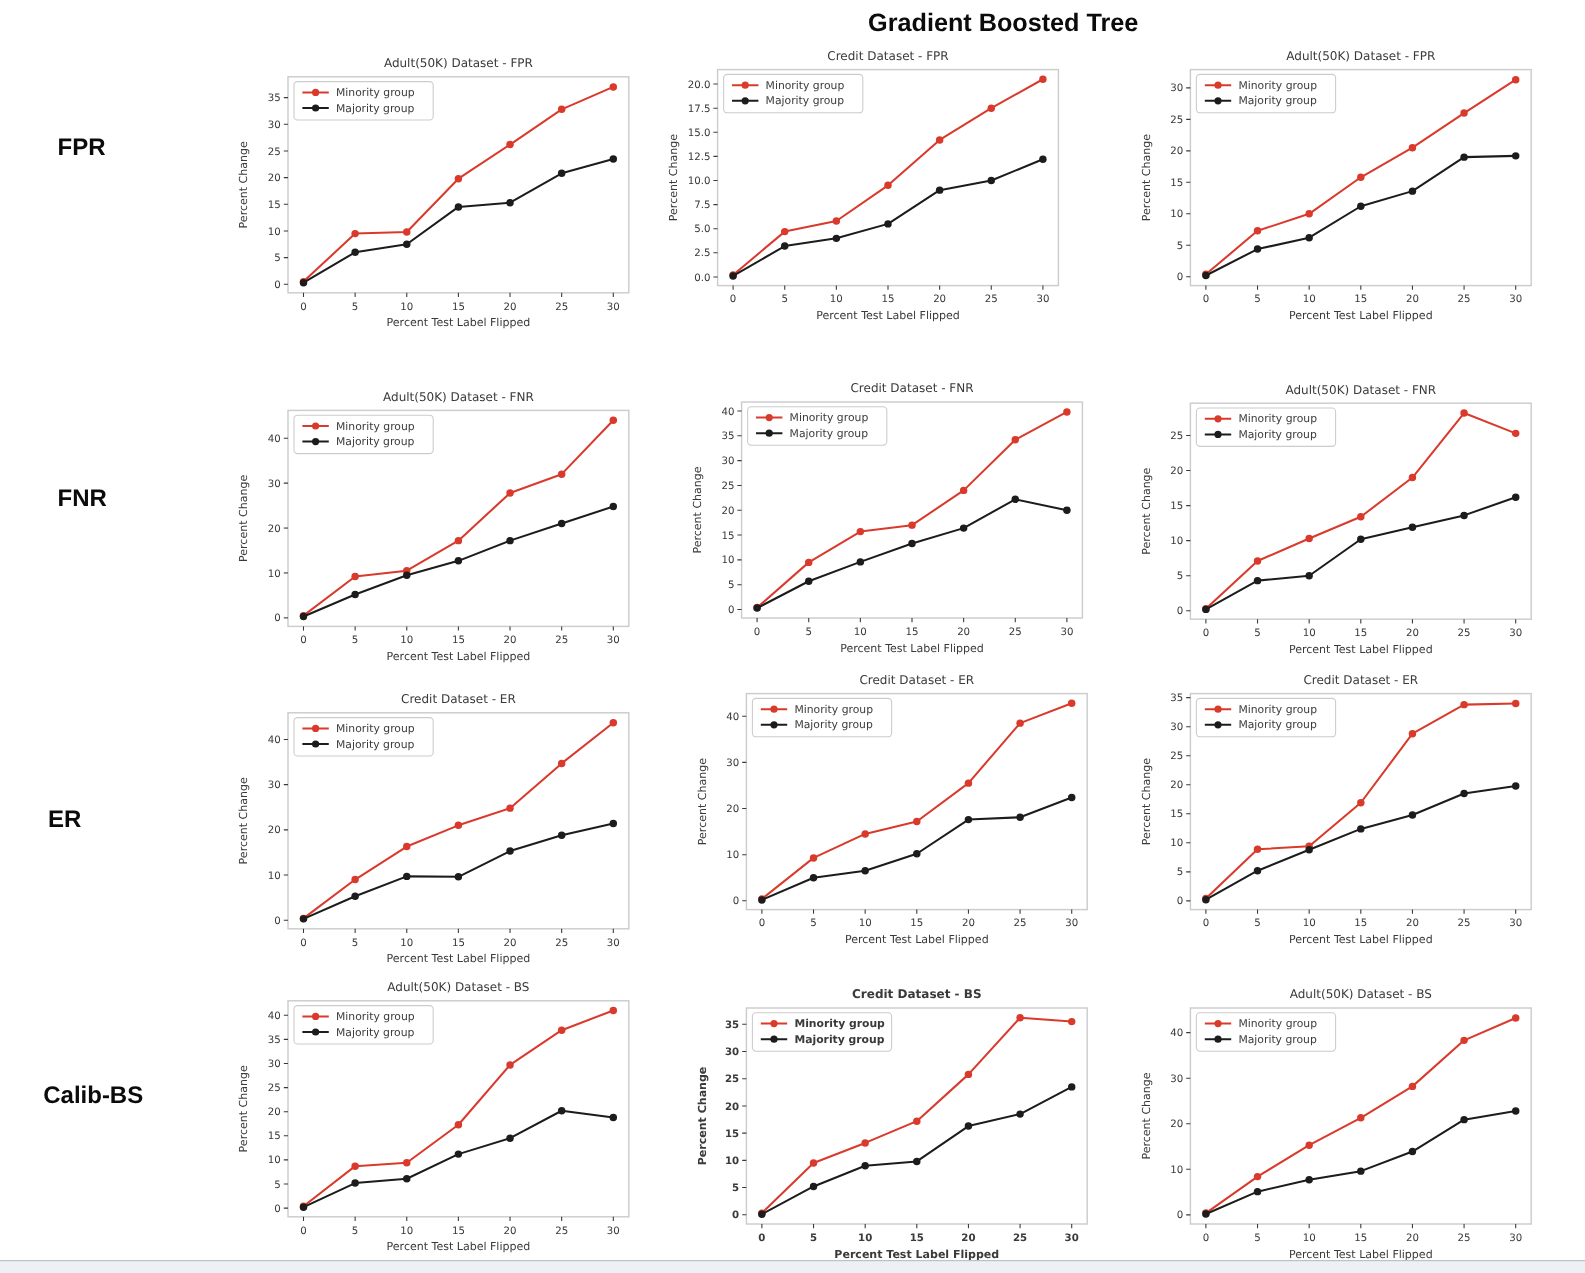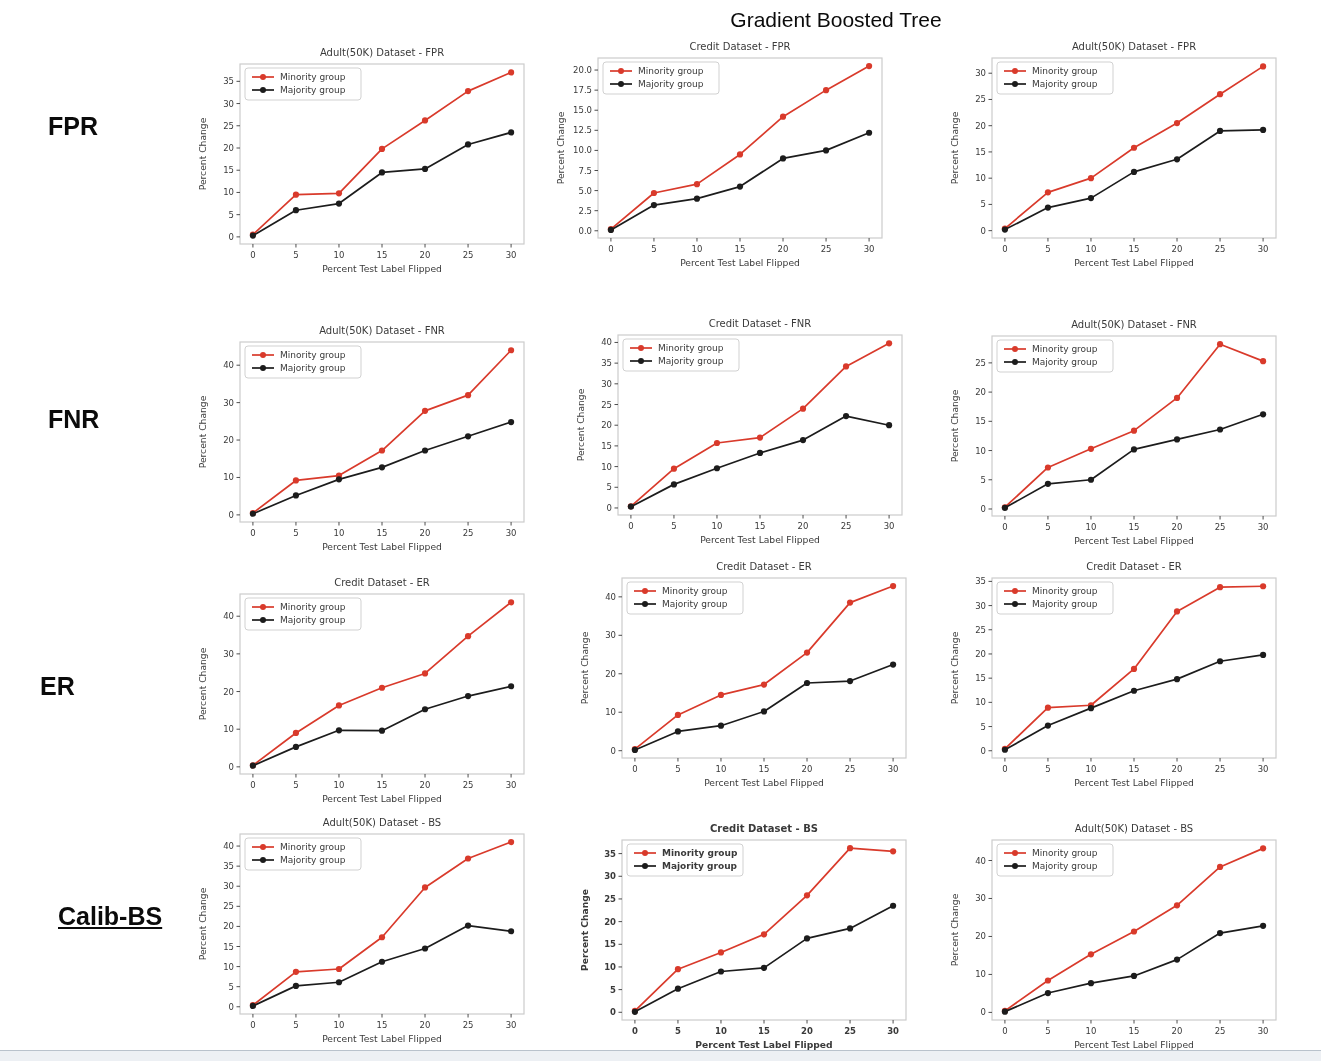--- a/index.html
+++ b/index.html
@@ -2,29 +2,29 @@
 <html><head>
 <meta charset="utf-8">
 <style>
   html,body{margin:0;padding:0;}
   body{
     width:1321px;height:1061px;position:relative;background:#ffffff;
     font-family:"Liberation Sans",sans-serif;overflow:hidden;
   }
   .fig-title{
     position:absolute;left:836px;top:8px;transform:translateX(-50%);
-    font-size:21px;font-weight:normal;color:#0b0b0b;white-space:nowrap;
+    font-size:21px;font-weight:bold;color:#0b0b0b;white-space:nowrap;
   }
   .row-label{
-    position:absolute;font-size:25px;font-weight:bold;color:#0b0b0b;white-space:nowrap;
+    position:absolute;font-size:20px;font-weight:bold;color:#0b0b0b;white-space:nowrap;
   }
   #rl-0{left:48px;top:112px;}
   #rl-1{left:48px;top:405px;}
   #rl-2{left:40px;top:672px;}
-  #rl-3{left:58px;top:902px;text-decoration:underline;}
+  #rl-3{left:36px;top:902px;}
   .chart{position:absolute;width:340px;height:238px;}
   #ch-0{left:196px;top:44px;}  #ch-1{left:554px;top:38px;}  #ch-2{left:948px;top:38px;}
   #ch-3{left:196px;top:322px;} #ch-4{left:574px;top:315px;} #ch-5{left:948px;top:316px;}
   #ch-6{left:196px;top:574px;} #ch-7{left:578px;top:558px;} #ch-8{left:948px;top:558px;}
   #ch-9{left:196px;top:814px;} #ch-10{left:578px;top:820px;font-weight:bold;}#ch-11{left:948px;top:820px;}
   .bottom-strip{
     position:absolute;left:0;right:0;top:1050px;height:11px;
     background:#edf0f4;border-top:1px solid #b9c2cc;
   }
   svg text{font-family:"DejaVu Sans","Liberation Sans",sans-serif;}

